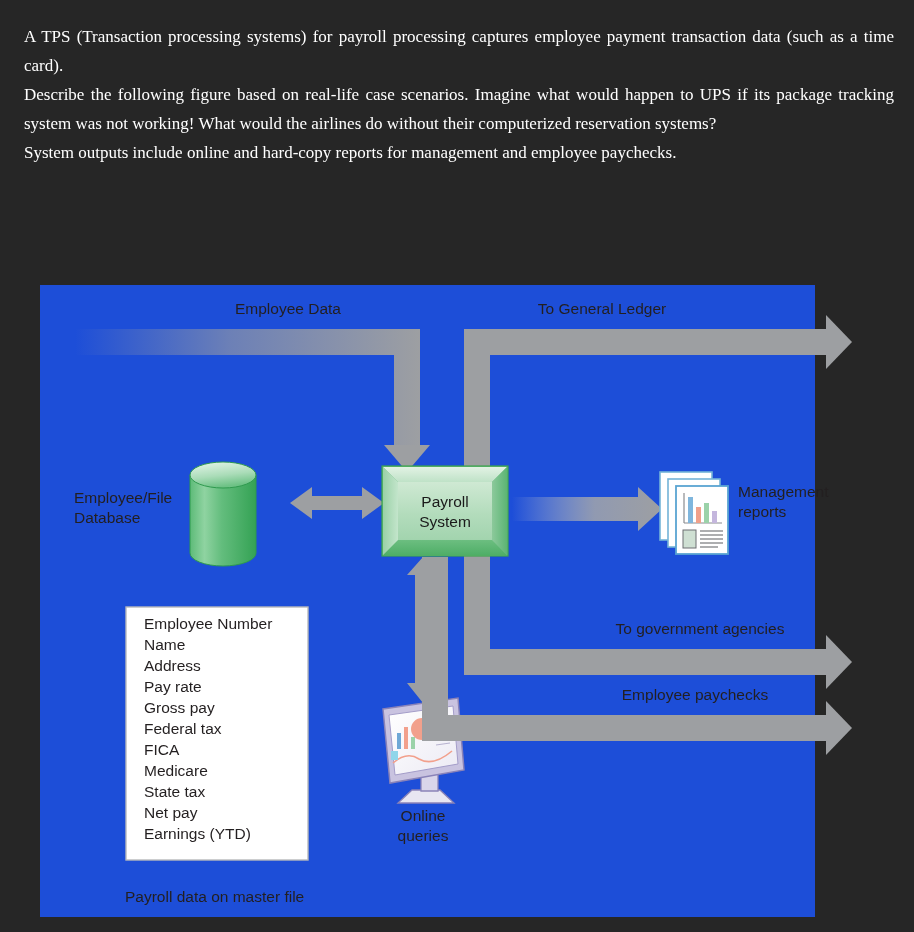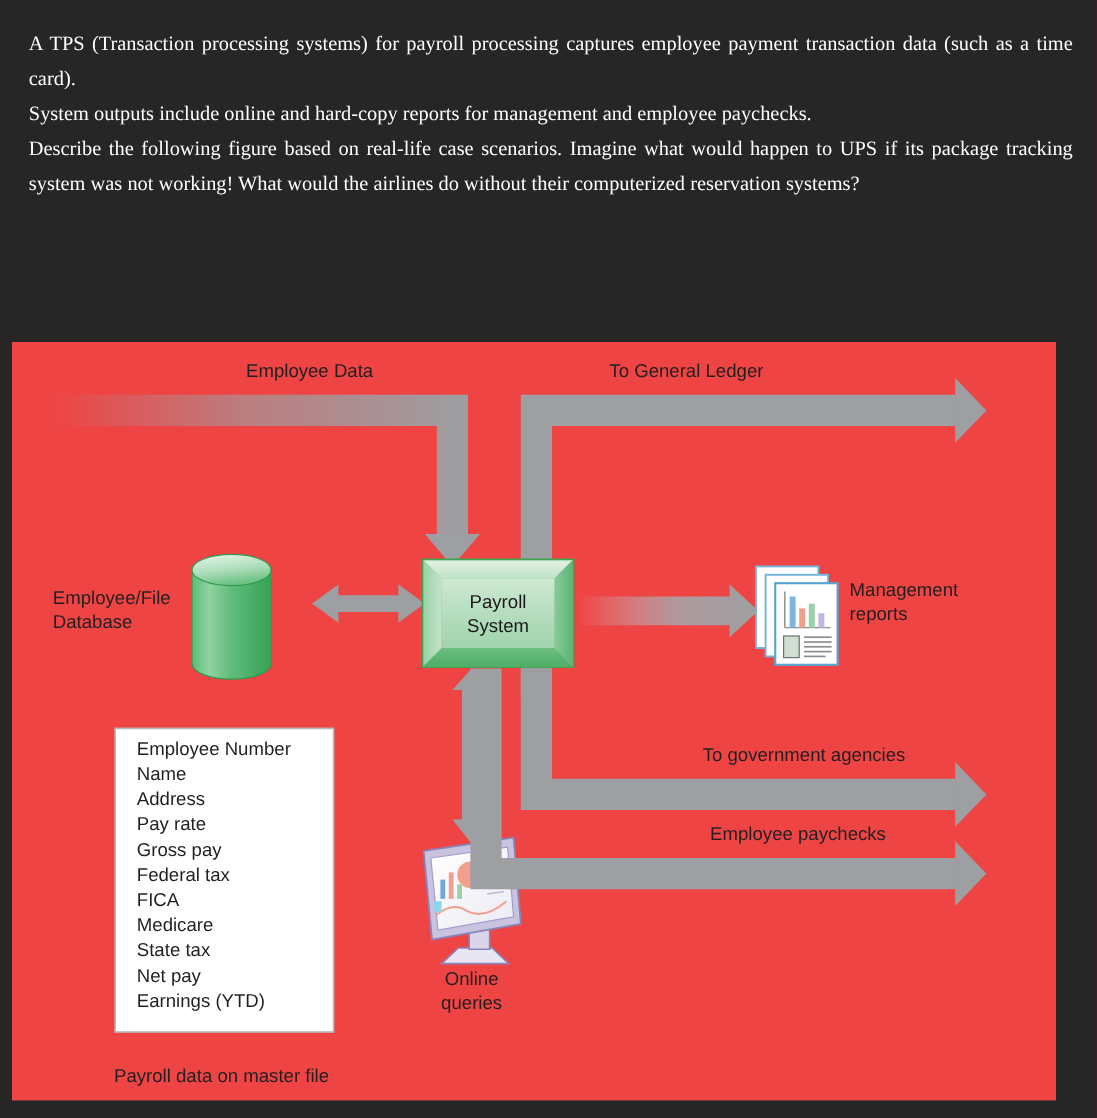--- a/index.html
+++ b/index.html
@@ -22,44 +22,44 @@
     font-family: "Liberation Serif", serif;
     font-size: 17px;
     line-height: 29px;
     text-align: justify;
   }
   #prose p { margin: 0; }
 
   
   #figure {
     position: absolute;
-    left: 10px; top: 285px;
-    width: 870px; height: 632px;
-    background: #ef4444;
+    left: 40px; top: 285px;
+    width: 775px; height: 632px;
+    background: #1d4ed8;
   }
   #figure-svg { display: block; }
 
   .diag-label {
     font-family: "Liberation Sans", sans-serif;
     font-size: 15.5px;
     fill: #231f20;
   }
   .box-text {
     font-family: "Liberation Sans", sans-serif;
     font-size: 15.5px;
     fill: #1a1a1a;
   }
 </style>
 </head>
 <body>
 
 <div id="prose">
   <p>A TPS (Transaction processing systems) for payroll processing captures employee payment transaction data (such as a time card).</p>
+  <p>Describe the following figure based on real-life case scenarios. Imagine what would happen to UPS if its package tracking system was not working! What would the airlines do without their computerized reservation systems?</p>
   <p>System outputs include online and hard-copy reports for management and employee paychecks.</p>
-  <p>Describe the following figure based on real-life case scenarios. Imagine what would happen to UPS if its package tracking system was not working! What would the airlines do without their computerized reservation systems?</p>
 </div>
 
 <div id="figure">
 <svg id="figure-svg" width="870" height="632" viewBox="0 0 870 632" xmlns="http://www.w3.org/2000/svg">
   <defs>
 
     <linearGradient id="fadeRight" x1="0" y1="0" x2="1" y2="0">
       <stop offset="0%" stop-color="#9d9fa2" stop-opacity="0"></stop>
       <stop offset="45%" stop-color="#9d9fa2" stop-opacity="0.62"></stop>
       <stop offset="100%" stop-color="#9d9fa2" stop-opacity="1"></stop>

